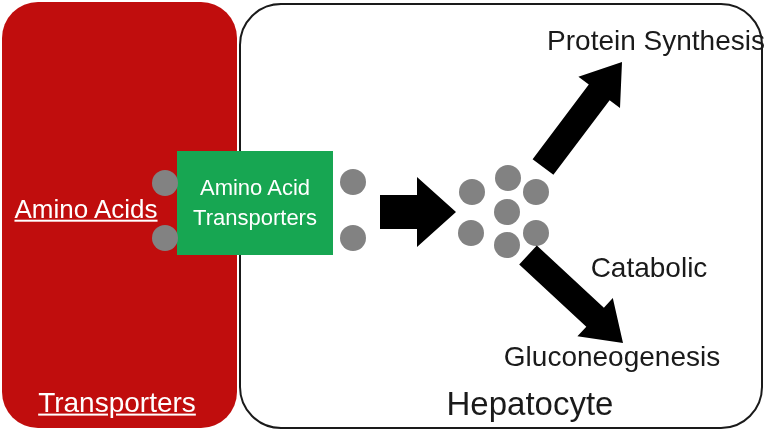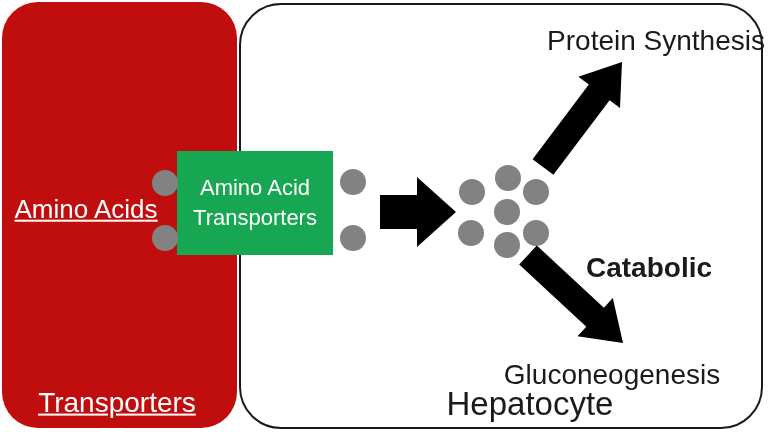--- a/index.html
+++ b/index.html
@@ -76,17 +76,17 @@
 
   <svg class="abs arrow-layer" viewBox="0 0 768 437">
     <polygon class="arrow" points="380,195 417,195 417,177 456,212 417,247 417,229 380,229"></polygon>
     <polygon class="arrow" points="553.4,174.8 609.6,100.2 620,108 622,62 578.4,76.8 588.8,84.6 532.6,159.2"></polygon>
     <polygon class="arrow" points="519.2,264.5 586.3,326.7 577.4,336.3 623,343 612.8,298.1 603.9,307.7 536.8,245.5"></polygon>
   </svg>
 
   <div class="label white fs26" style="left:86px;top:209px;">Amino Acids</div>
   <div class="label white fs28" style="left:117px;top:403px;">Transporters</div>
   <div class="label black fs28" style="left:656px;top:41px;">Protein Synthesis</div>
-  <div class="label black fs28" style="left:649px;top:268px;font-weight:bold;">Catabolic</div>
-  <div class="label black fs28" style="left:612px;top:375px;text-align:right;">Gluconeogenesis</div>
+  <div class="label black fs28" style="left:649px;top:268px;">Catabolic</div>
+  <div class="label black fs28" style="left:612px;top:357px;text-align:right;">Gluconeogenesis</div>
   <div class="label black fs33" style="left:530px;top:404px;">Hepatocyte</div>
 
 </div>
 
 </body></html>

